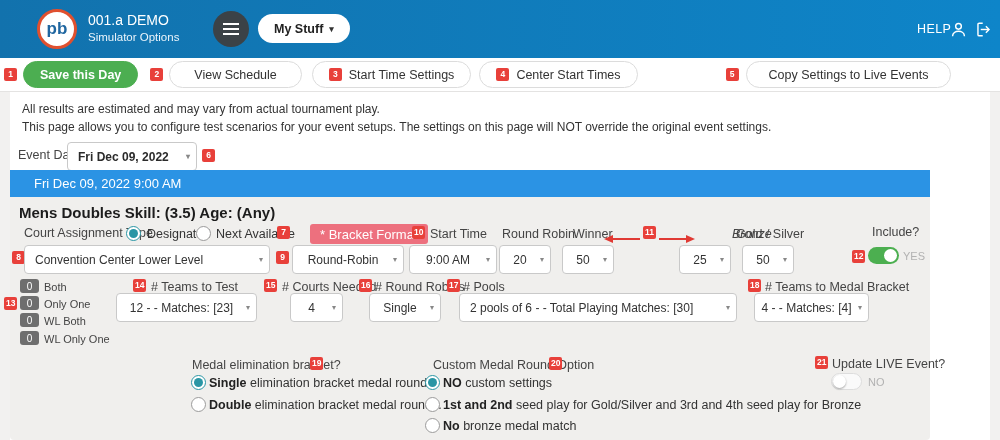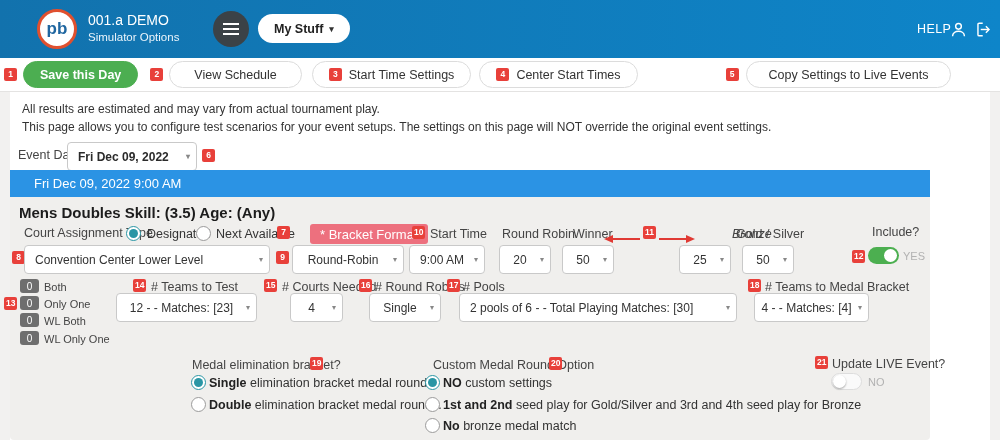--- a/index.html
+++ b/index.html
@@ -188,21 +188,21 @@
       <span class="nbadge abs" style="left:2px; top:54px;">8</span>
       <div class="dd left" style="left:14px; top:48px; width:246px;">
         <span>Convention Center Lower Level</span>
         <span class="car">▾</span>
       </div>
       <span class="nbadge abs" style="left:266px; top:54px;">9</span>
       <div class="dd" style="left:282px; top:48px; width:112px;">
         <span>Round-Robin</span>
         <span class="car">▾</span>
       </div>
-      <div class="dd" style="left:399px; top:48px; width:76px;">
+      <div class="dd" style="left:399px; top:48px; width:88px;">
         <span>9:00 AM</span>
         <span class="car">▾</span>
       </div>
       <div class="dd" style="left:489px; top:48px; width:52px;">
         <span>20</span>
         <span class="car">▾</span>
       </div>
       <div class="dd" style="left:552px; top:48px; width:52px;">
         <span>50</span>
         <span class="car">▾</span>

